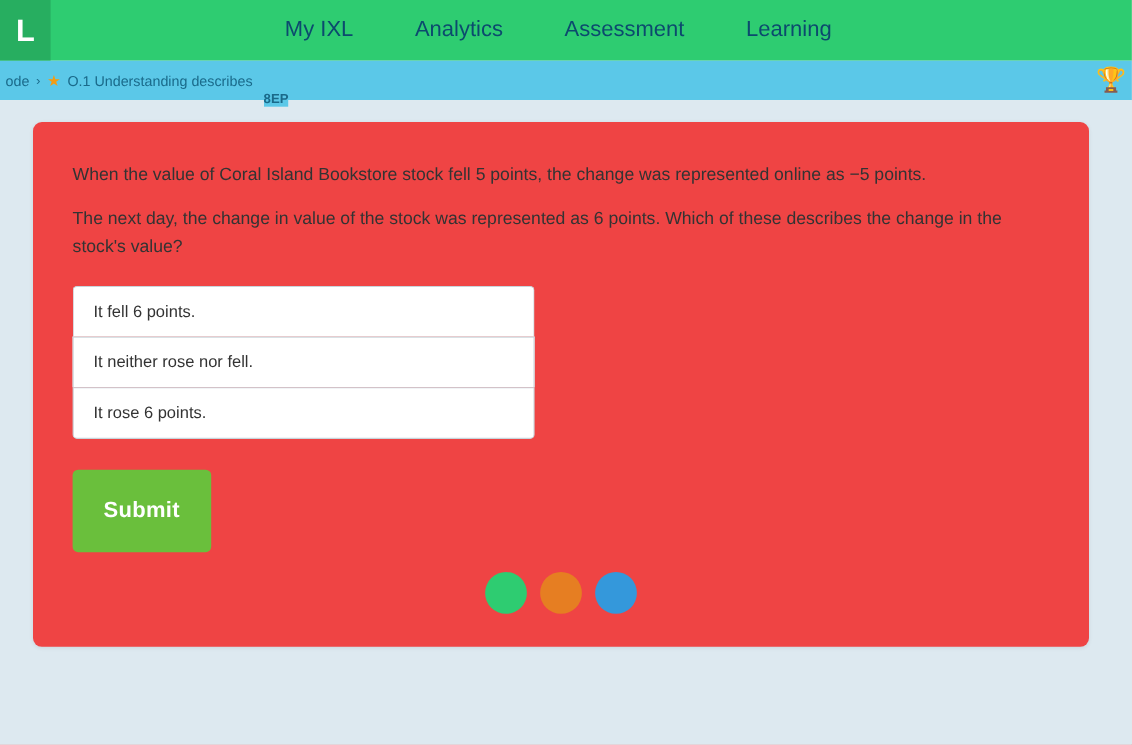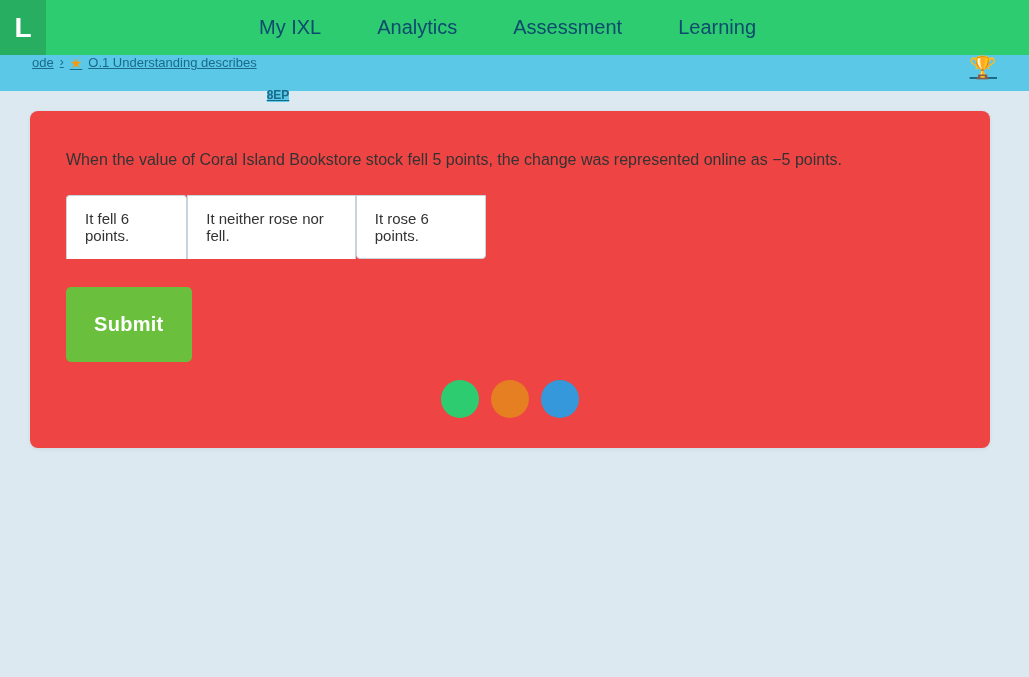--- a/index.html
+++ b/index.html
@@ -50,26 +50,25 @@
       display: flex;
       align-items: center;
       cursor: pointer;
     }
 
     
     .breadcrumb-bar {
       background: #5bc8e8;
       height: 36px;
       display: flex;
-      align-items: flex-start;
-      padding: 0 32px;
+      align-items: center;
+      padding: 0 5px;
       gap: 6px;
       font-size: 13px;
       color: #1a6a8a;
-      text-decoration: underline;
     }
     .breadcrumb-bar .chevron {
       color: #1a6a8a;
       font-size: 12px;
     }
     .breadcrumb-bar .star-icon {
       color: #f39c12;
       font-size: 14px;
     }
     .breadcrumb-text {
@@ -114,21 +113,21 @@
       line-height: 1.6;
       margin-bottom: 18px;
     }
 
     .question-text p {
       margin-bottom: 14px;
     }
 
     .answer-options {
       display: flex;
-      flex-direction: row;
+      flex-direction: column;
       gap: 0;
       margin-top: 22px;
       max-width: 420px;
     }
 
     .answer-option {
       border: 1px solid #c8d4db;
       background: white;
       padding: 14px 18px;
       font-size: 15px;
@@ -196,20 +195,21 @@
   <span class="breadcrumb-text">O.1 Understanding describes</span>
   <span class="breadcrumb-badge">8EP</span>
   <button class="trophy-btn">🏆</button>
 </div>
 
 <div class="content-area">
   <div class="question-card">
 
     <div class="question-text">
       <p>When the value of Coral Island Bookstore stock fell 5 points, the change was represented online as −5 points.</p>
+      <p>The next day, the change in value of the stock was represented as 6 points. Which of these describes the change in the stock's value?</p>
     </div>
 
     <div class="answer-options">
       <button class="answer-option">It fell 6 points.</button>
       <button class="answer-option">It neither rose nor fell.</button>
       <button class="answer-option">It rose 6 points.</button>
     </div>
 
     <button class="submit-btn">Submit</button>
 

